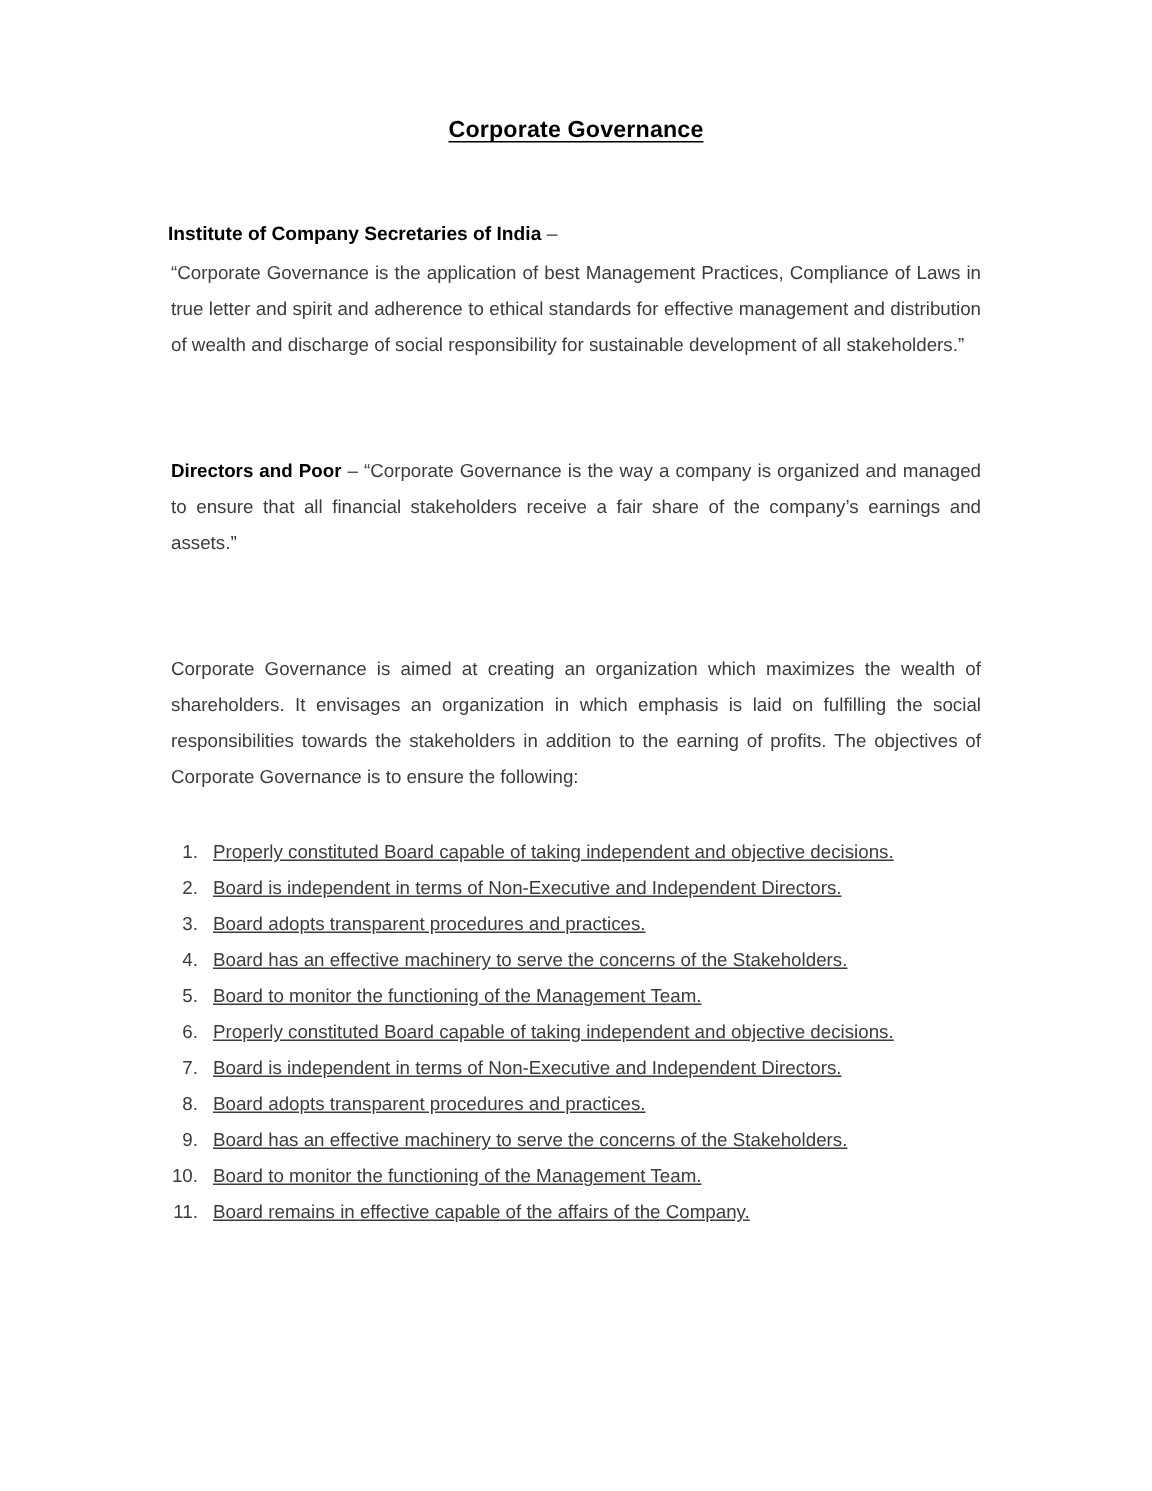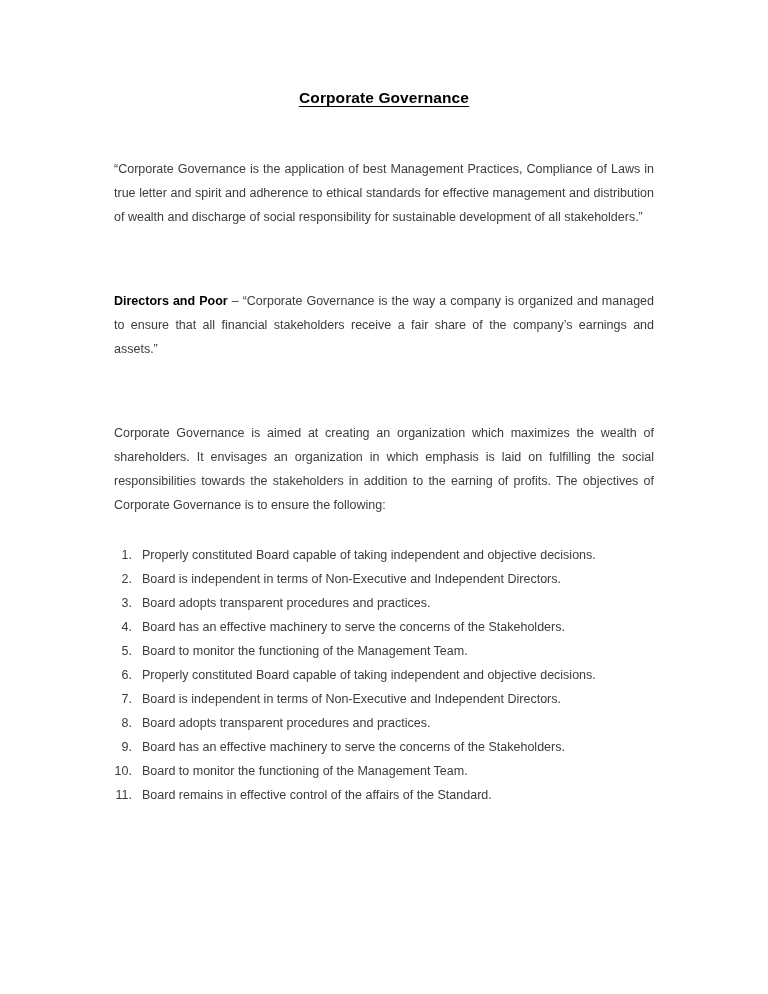--- a/index.html
+++ b/index.html
@@ -18,21 +18,21 @@
     position: relative;
     width: 768px;
     height: 994px;
     background: #ffffff;
     box-sizing: border-box;
   }
 
   .content {
     position: absolute;
     left: 112px;
-    top: 11px;
+    top: 0;
     width: 544px;
   }
 
   
   .doc-title {
     margin: 0;
     padding-top: 78px;
     text-align: center;
     font-size: 15.5px;
     font-weight: bold;
@@ -86,20 +86,21 @@
     counter-reset: objnum;
   }
   ol.objectives li {
     position: relative;
     counter-increment: objnum;
     font-size: 12.5px;
     line-height: 24px;
     color: #3c3c3c;
     padding-left: 30px;
     text-align: left;
+    text-decoration: underline;
   }
   ol.objectives li::before {
     content: counter(objnum) ".";
     position: absolute;
     left: 0;
     top: 0;
     width: 20px;
     text-align: right;
     color: #3c3c3c;
   }
@@ -108,20 +109,21 @@
 <body>
 
 <div class="page">
   <div class="content">
 
     <h1 class="doc-title"><span>Corporate Governance</span></h1>
 
     <div class="gap-lg"></div>
 
     <div class="section">
+      <div class="heading-line"><span class="lead">Institute of Company Secretaries of India</span><span class="lead-thin"> –</span></div>
       <p class="block para">“Corporate Governance is the application of best Management Practices, Compliance of Laws in true letter and spirit and adherence to ethical standards for effective management and distribution of wealth and discharge of social responsibility for sustainable development of all stakeholders.”</p>
     </div>
 
     <div class="gap-xl"></div>
 
     <div class="section">
       <p class="block para"><span class="lead">Directors and Poor</span><span> – “Corporate Governance is the way a company is organized and managed to ensure that all financial stakeholders receive a fair share of the company’s earnings and assets.”</span></p>
     </div>
 
     <div class="gap-xl"></div>
@@ -136,17 +138,17 @@
       <li>Properly constituted Board capable of taking independent and objective decisions.</li>
       <li>Board is independent in terms of Non-Executive and Independent Directors.</li>
       <li>Board adopts transparent procedures and practices.</li>
       <li>Board has an effective machinery to serve the concerns of the Stakeholders.</li>
       <li>Board to monitor the functioning of the Management Team.</li>
       <li>Properly constituted Board capable of taking independent and objective decisions.</li>
       <li>Board is independent in terms of Non-Executive and Independent Directors.</li>
       <li>Board adopts transparent procedures and practices.</li>
       <li>Board has an effective machinery to serve the concerns of the Stakeholders.</li>
       <li>Board to monitor the functioning of the Management Team.</li>
-      <li>Board remains in effective control of the affairs of the Standard.</li>
+      <li>Board remains in effective capable of the affairs of the Company.</li>
     </ol>
 
   </div>
 </div>
 
 </body></html>

